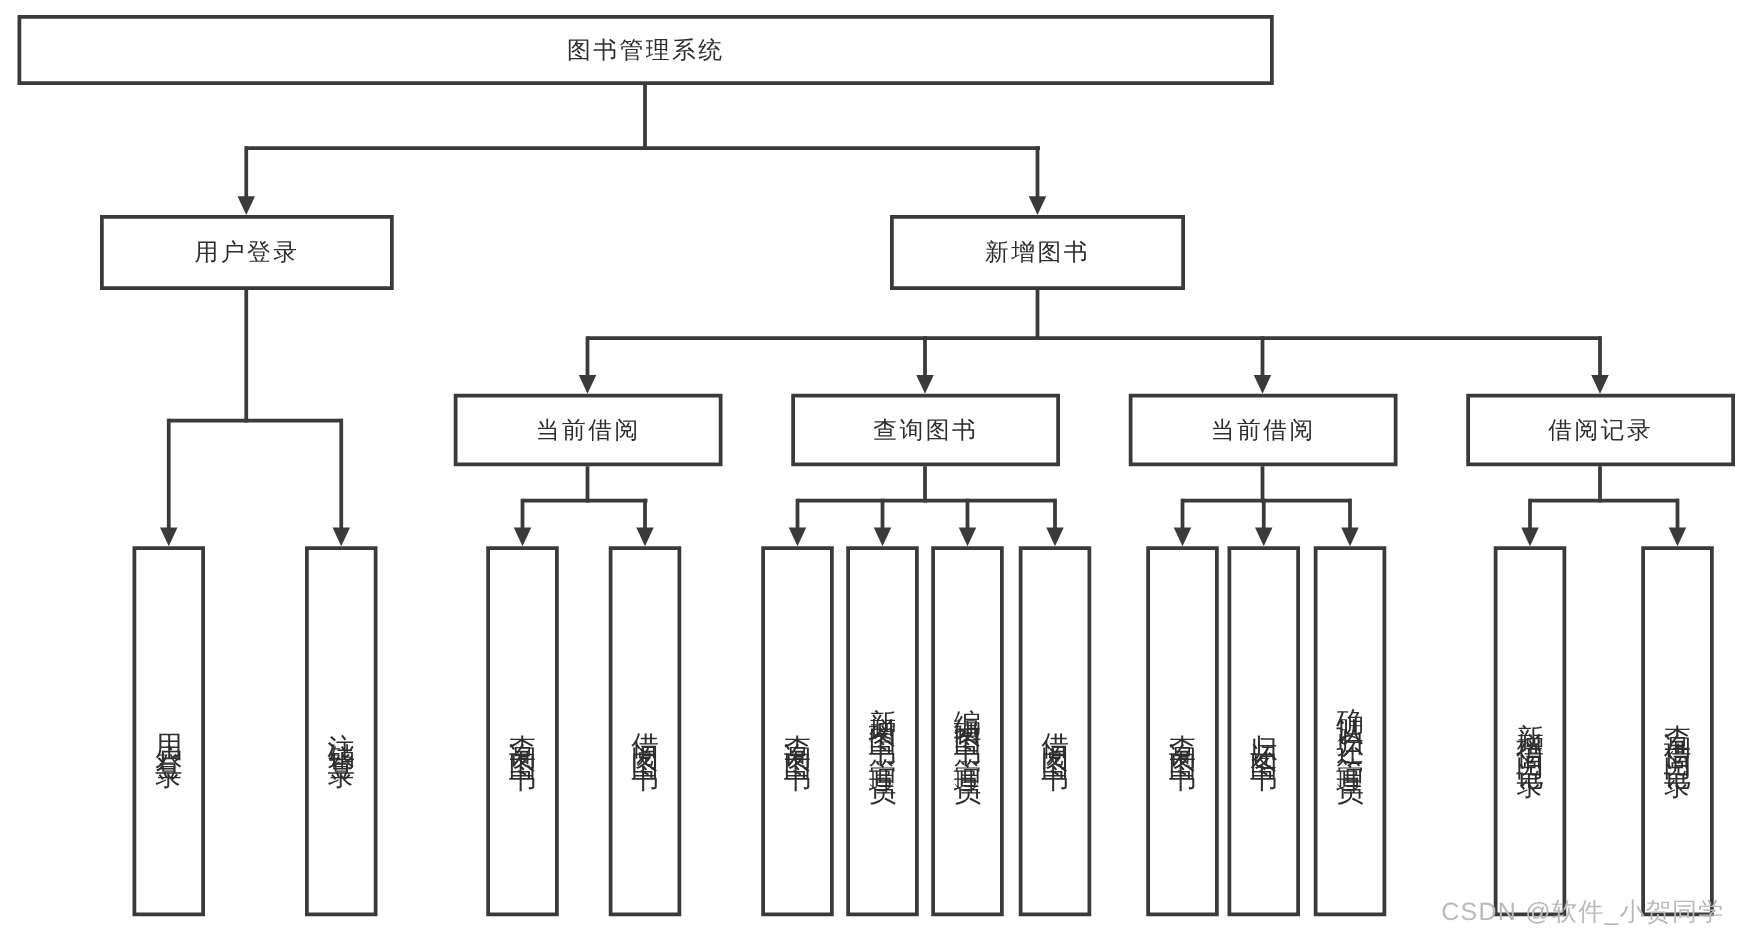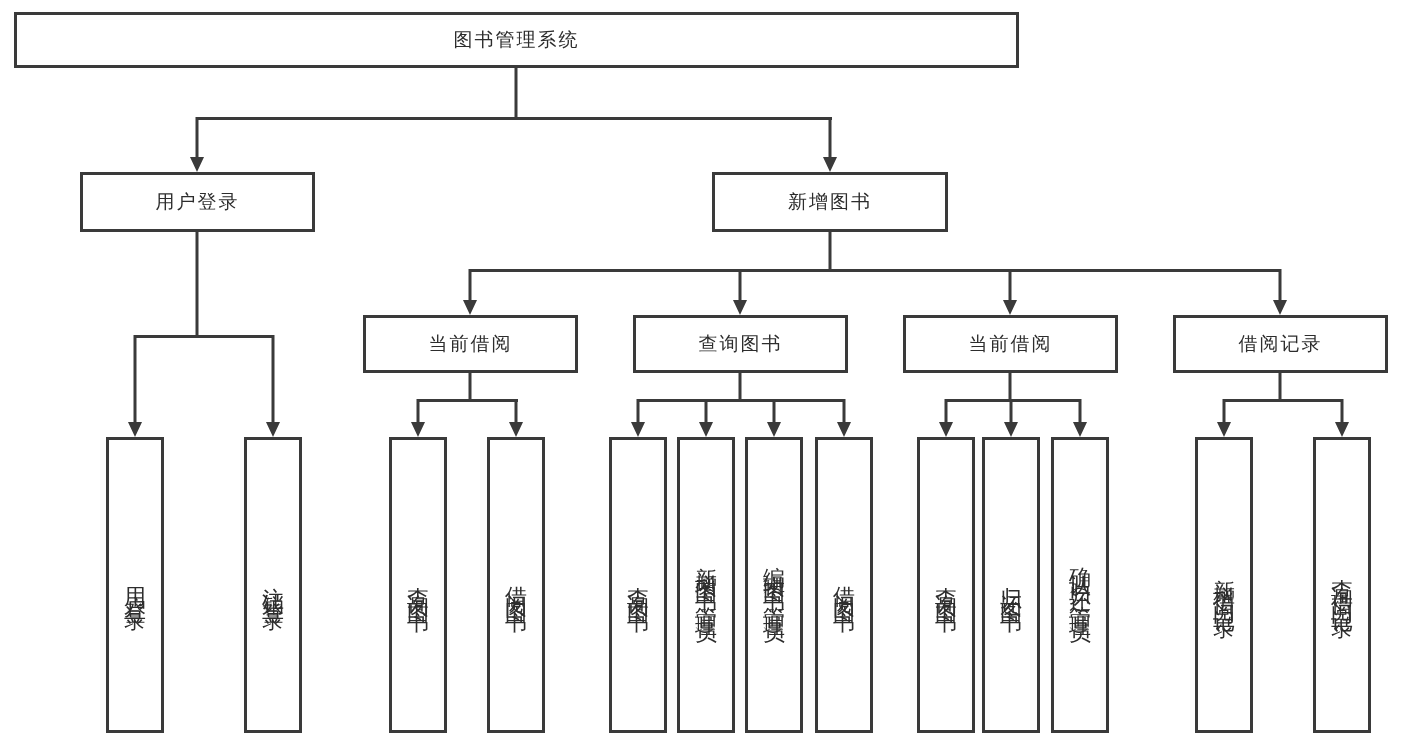--- a/index.html
+++ b/index.html
@@ -191,14 +191,15 @@
     <span class="vtext">确认归还（管理员）</span>
   </div>
 
   <div class="box" style="left:1195px;top:437px;width:58px;height:296px;">
     <span class="vtext">新增借阅记录</span>
   </div>
   <div class="box" style="left:1313px;top:437px;width:58px;height:296px;">
     <span class="vtext">查询借阅记录</span>
   </div>
 
+  <div class="watermark">CSDN @软件_小贺同学</div>
 
 </div>
 
 </body></html>

